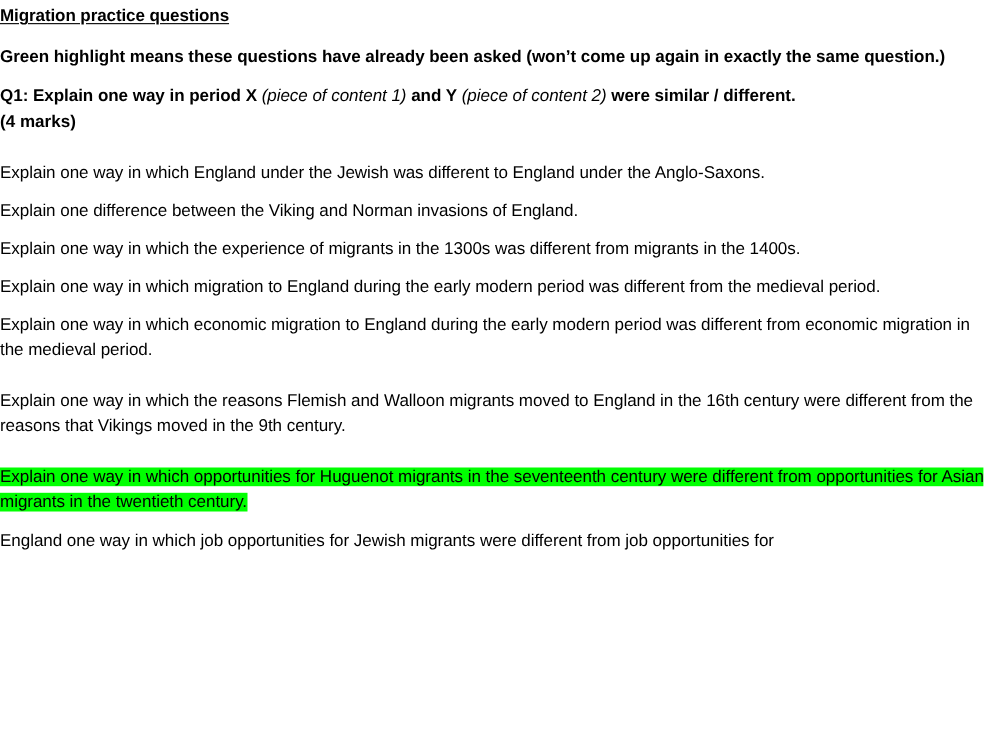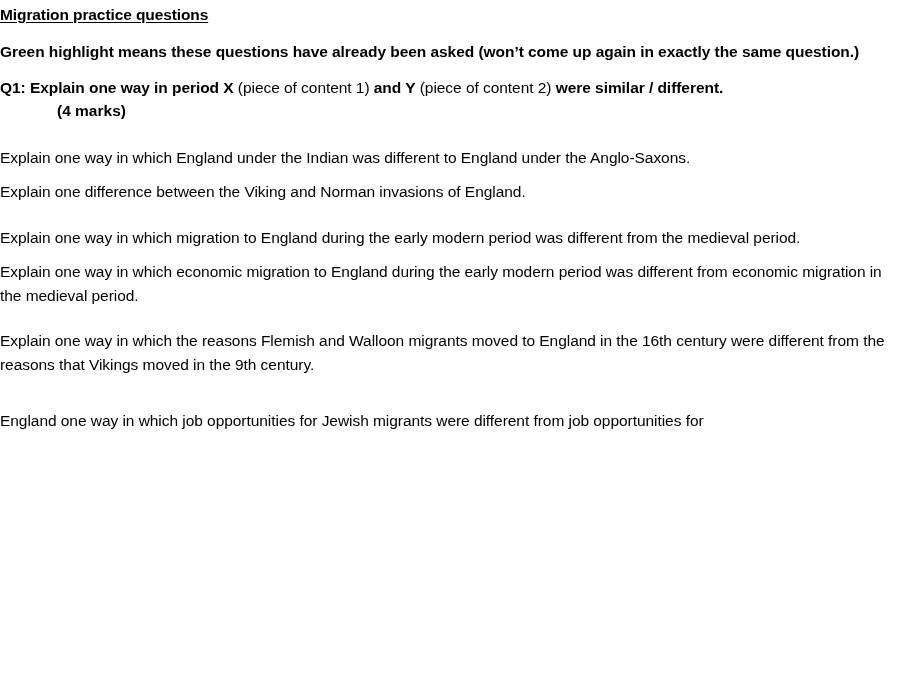--- a/index.html
+++ b/index.html
@@ -38,27 +38,26 @@
     margin: 0;
     letter-spacing: -0.05px;
   }
   .bold-para {
     font-weight: bold;
   }
   .gap-lg { height: 15px; }
   .gap-md { height: 12px; }
   .gap-sm { height: 11px; }
   .q-line b { font-weight: bold; }
-  .q-line .plain { font-weight: normal; }
+  .q-line .plain { font-weight: normal; font-style: italic; }
   .marks-line {
     font-size: 15.5px;
     font-weight: bold;
     line-height: 23.5px;
     margin: 0;
-    padding-left: 57px;
   }
   .hl {
     background-color: #00ff00;
     box-decoration-break: clone;
     -webkit-box-decoration-break: clone;
   }
   .hl-para {
     font-size: 15.5px;
     line-height: 23.5px;
     margin: 0;
@@ -83,38 +82,40 @@
 
   <p class="para q-line"><b>Q1: Explain one way in period X</b><span class="plain"> (piece of content 1) </span><b>and Y</b><span class="plain"> (piece of content 2) </span><b>were similar / different.</b></p>
 
   <p class="marks-line">(4 marks)</p>
 
   <div class="gap-md"></div>
 
 
   <div class="gap-sm"></div>
 
-  <p class="para">Explain one way in which England under the Indian was different to England under the Anglo-Saxons.</p>
+  <p class="para">Explain one way in which England under the Jewish was different to England under the Anglo-Saxons.</p>
   <div class="gap-sm"></div>
 
   <p class="para">Explain one difference between the Viking and Norman invasions of England.</p>
   <div class="gap-sm"></div>
 
+  <p class="para">Explain one way in which the experience of migrants in the 1300s was different from migrants in the 1400s.</p>
   <div class="gap-sm"></div>
 
   <p class="para">Explain one way in which migration to England during the early modern period was different from the medieval period.</p>
   <div class="gap-sm"></div>
 
   <p class="para">Explain one way in which economic migration to England during the early modern period was different from economic migration in the medieval period.</p>
   <div class="gap-sm"></div>
 
   <div class="gap-sm"></div>
 
   <p class="para">Explain one way in which the reasons Flemish and Walloon migrants moved to England in the 16th century were different from the reasons that Vikings moved in the 9th century.</p>
   <div class="gap-sm"></div>
 
   <div class="gap-sm"></div>
 
+  <p class="hl-para"><span class="hl">Explain one way in which opportunities for Huguenot migrants in the seventeenth century were different from opportunities for Asian migrants in the twentieth century.</span></p>
   <div class="gap-sm"></div>
 
   <p class="para clipped">England one way in which job opportunities for Jewish migrants were different from job opportunities for</p>
 
 </div>
 
 </body></html>

